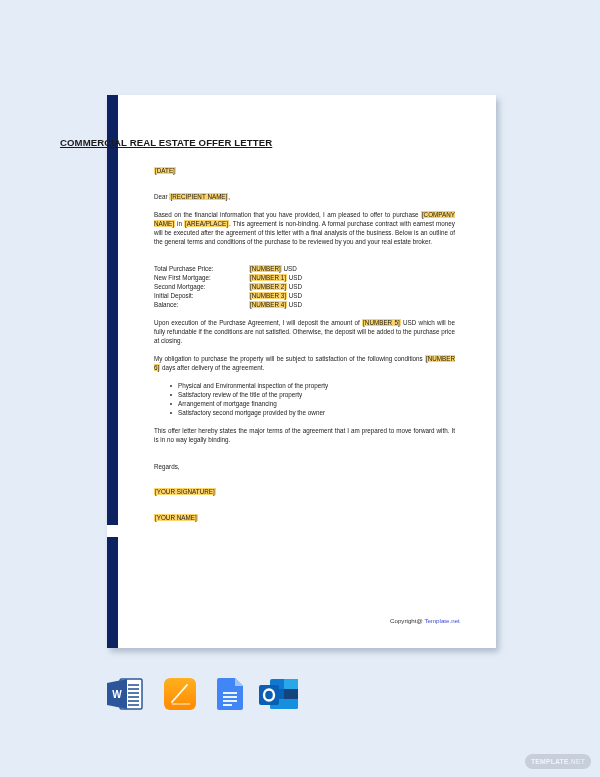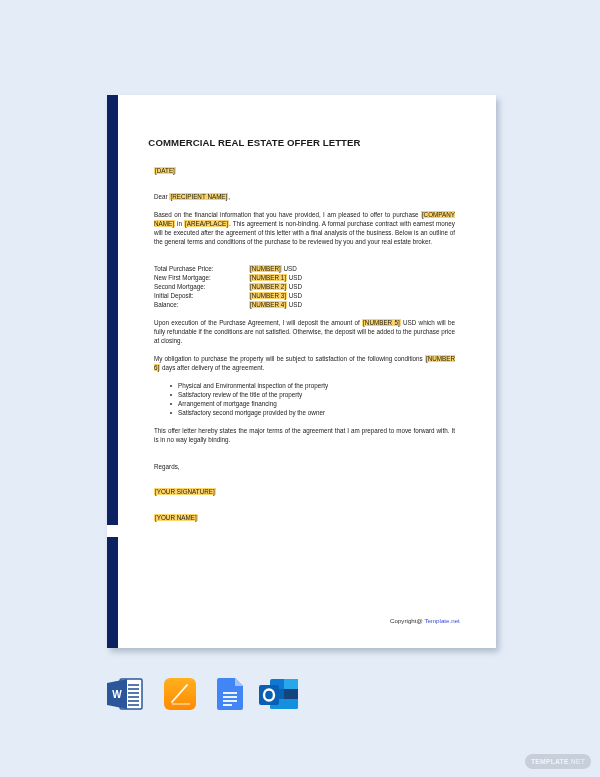--- a/index.html
+++ b/index.html
@@ -28,25 +28,26 @@
     position: absolute;
     left: 47px; top: 0;
     width: 301px;
     color: #222;
     font-size: 6.3px;
     line-height: 8.9px;
   }
   .title {
     position: absolute;
     top: 42px; left: -47px; width: 389px;
-    text-align: center;
+    text-align: left;
     font-weight: bold;
     font-size: 9.6px;
     color: #1a1a1a;
     letter-spacing: 0.1px;
+    text-decoration: underline;
   }
   .hl { background: #fcd46a; padding: 0 1px; }
   .block { position: absolute; left: 0; width: 301px; }
   .justify { text-align: justify; }
   .terms-row { display: flex; height: 8.9px; }
   .terms-label { width: 95px; }
   .bullets { margin: 0; padding-left: 24px; list-style: none; }
   .bullets li { position: relative; }
   .bullets li::before {
     content: ""; position: absolute; left: -8px; top: 3.3px;

